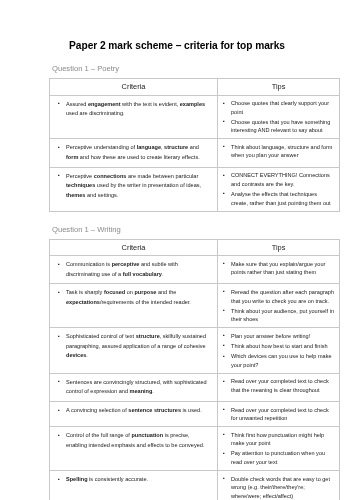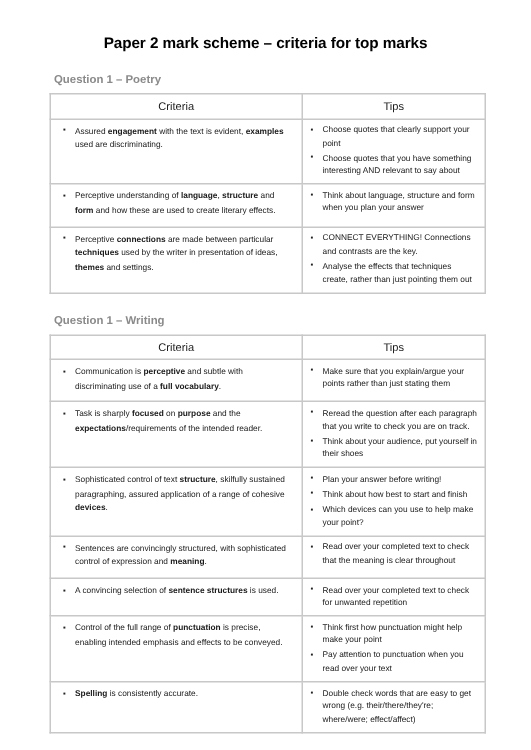--- a/index.html
+++ b/index.html
@@ -13,40 +13,40 @@
     overflow: hidden;
     font-family: "Liberation Sans", sans-serif;
     color: #111111;
     -webkit-font-smoothing: antialiased;
   }
   .page {
     width: 354px;
     height: 368px;
     position: relative;
     box-sizing: border-box;
-    padding: 0;
+    padding: 16px;
     background: #ffffff;
   }
   .doc-title {
     text-align: center;
     font-size: 10.2px;
     font-weight: bold;
     color: #000000;
     letter-spacing: -0.05px;
     margin: 0;
     padding-top: 24px;
   }
   .section-heading {
     font-size: 7.6px;
     color: #8a8a8a;
     margin: 0;
     padding-left: 36px;
     padding-top: 13px;
     padding-bottom: 5px;
-    font-weight: bold;
+    font-weight: normal;
   }
   table.crit {
     width: 290px;
     margin-left: 33px;
     border-collapse: collapse;
     table-layout: fixed;
     background: #ffffff;
   }
   table.crit th, table.crit td {
     border: 0.6px solid #c8c8c8;

